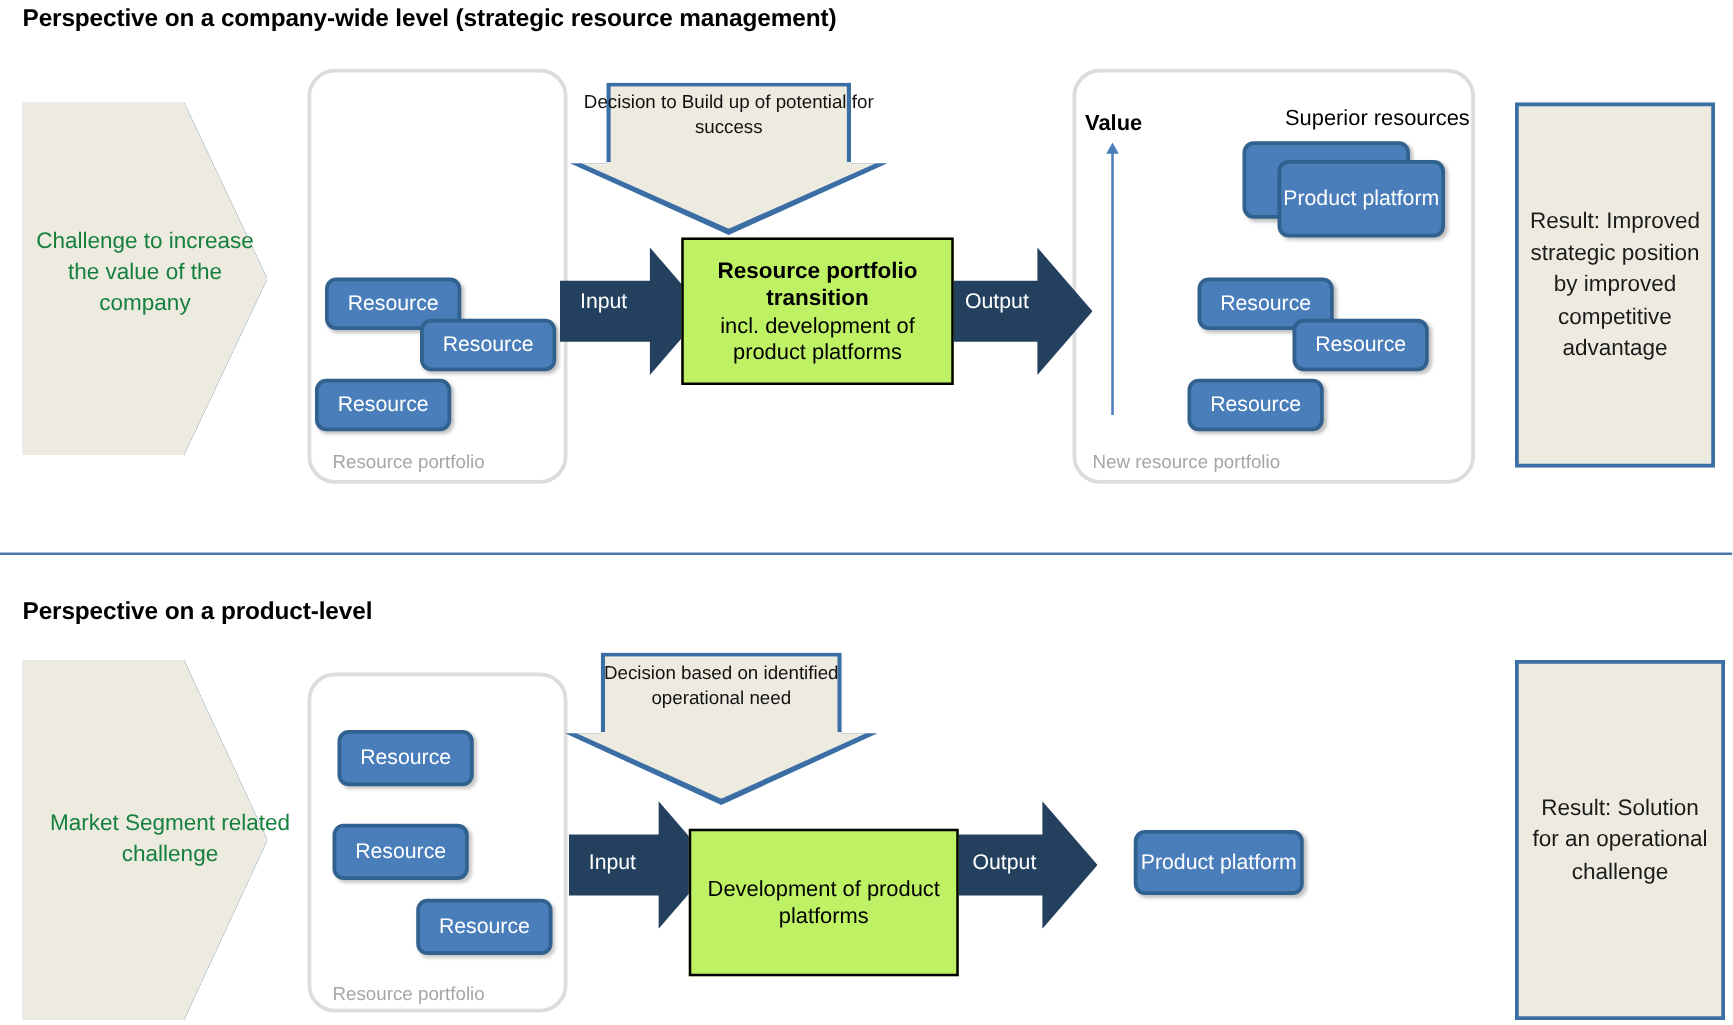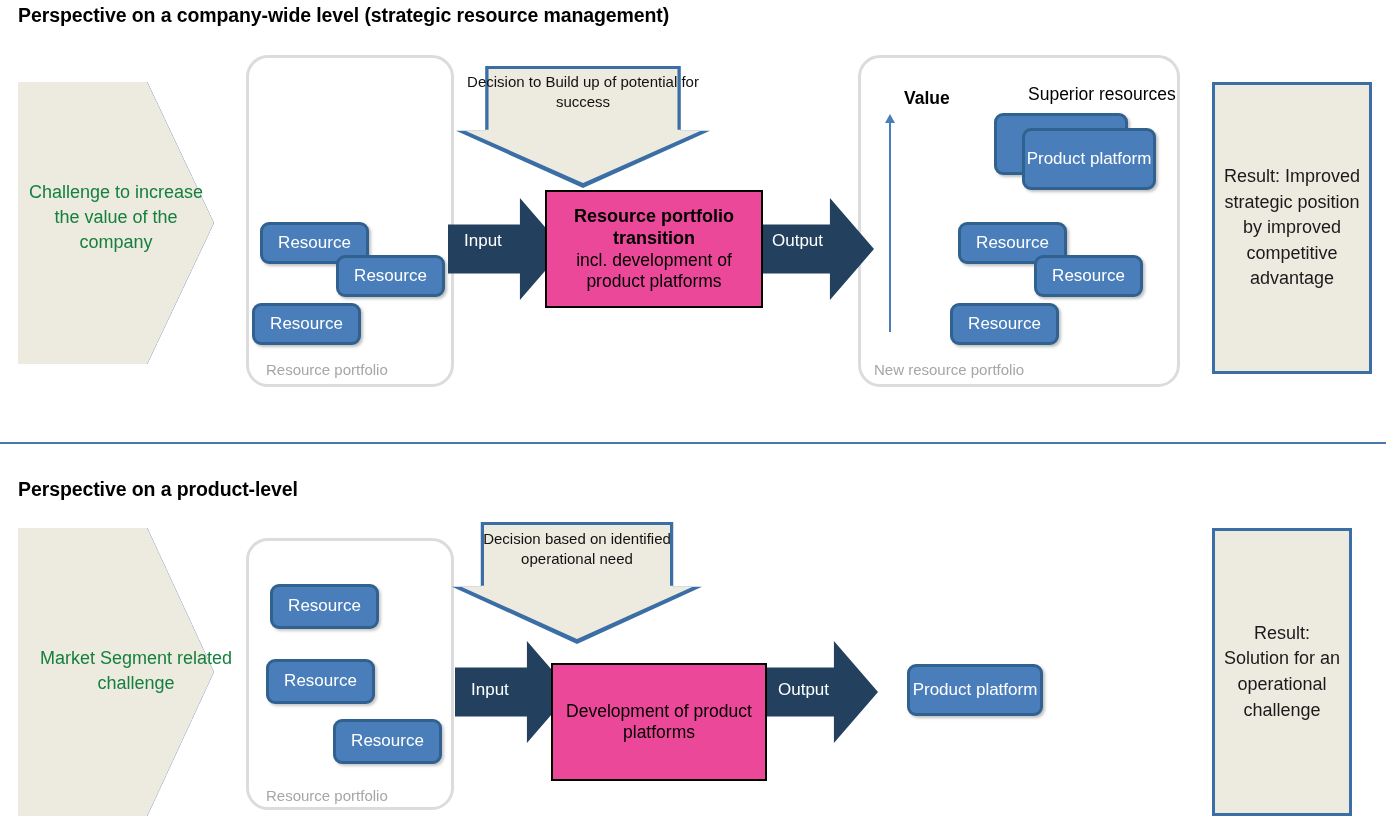--- a/index.html
+++ b/index.html
@@ -95,21 +95,21 @@
     justify-content:center;
     text-align:center;
     line-height:1.22;
     box-shadow:2px 2px 3px rgba(0,0,0,0.25);
   }
   .chip.plain{box-shadow:2px 2px 3px rgba(0,0,0,0.22);}
 
   
   .process-box{
     position:absolute;
-    background:#ec4899;
+    background:#bef264;
     border:2px solid #000000;
     box-sizing:border-box;
     display:flex;
     flex-direction:column;
     align-items:center;
     justify-content:center;
     text-align:center;
     font-size:17.5px;
     line-height:1.2;
     color:#000;
@@ -235,21 +235,21 @@
     <span class="bold-line">Resource portfolio transition</span>
     <span>incl. development of product platforms</span>
   </div>
 
   <div class="block-arrow" style="left:758px; top:198px; width:116px; height:102px;"></div>
   <div class="io-label" style="left:772px; top:231px;">Output</div>
 
   <div class="portfolio-box" style="left:858px; top:55px; width:322px; height:332px;"></div>
   <div class="portfolio-label" style="left:874px; top:361px;">New resource portfolio</div>
 
-  <div class="value-label" style="left:868px; top:88px;margin-left:36px;">Value</div>
+  <div class="value-label" style="left:868px; top:88px;">Value</div>
   <div class="value-axis-head" style="left:885px; top:114px;"></div>
   <div class="value-axis-line" style="left:889px; top:122px; height:210px;"></div>
 
   <div class="superior-label" style="left:1028px; top:84px;text-align:center;">Superior resources</div>
   <div class="chip" style="left:994px; top:113px; width:134px; height:62px;"></div>
   <div class="chip" style="left:1022px; top:128px; width:134px; height:62px;">Product platform</div>
 
   <div class="chip" style="left:958px; top:222px; width:109px; height:42px;">Resource</div>
   <div class="chip" style="left:1034px; top:255px; width:109px; height:42px;">Resource</div>
   <div class="chip" style="left:950px; top:303px; width:109px; height:42px;">Resource</div>
@@ -286,15 +286,15 @@
   <div class="block-arrow" style="left:455px; top:641px; width:116px; height:102px;"></div>
   <div class="io-label" style="left:471px; top:680px;">Input</div>
 
   <div class="process-box" style="left:551px; top:635px; width:216px; height:118px;margin-top:28px;">Development of product platforms</div>
 
   <div class="block-arrow" style="left:762px; top:641px; width:116px; height:102px;"></div>
   <div class="io-label" style="left:778px; top:680px;">Output</div>
 
   <div class="chip" style="left:907px; top:664px; width:136px; height:52px;">Product platform</div>
 
-  <div class="result-box" style="left:1212px; top:528px; width:140px; height:288px; padding:0 8px;">Result: Solution for an operational challenge</div>
+  <div class="result-box" style="left:1212px; top:528px; width:168px; height:288px; padding:0 8px;">Result: Solution for an operational challenge</div>
 
 </div>
 
 </body></html>

